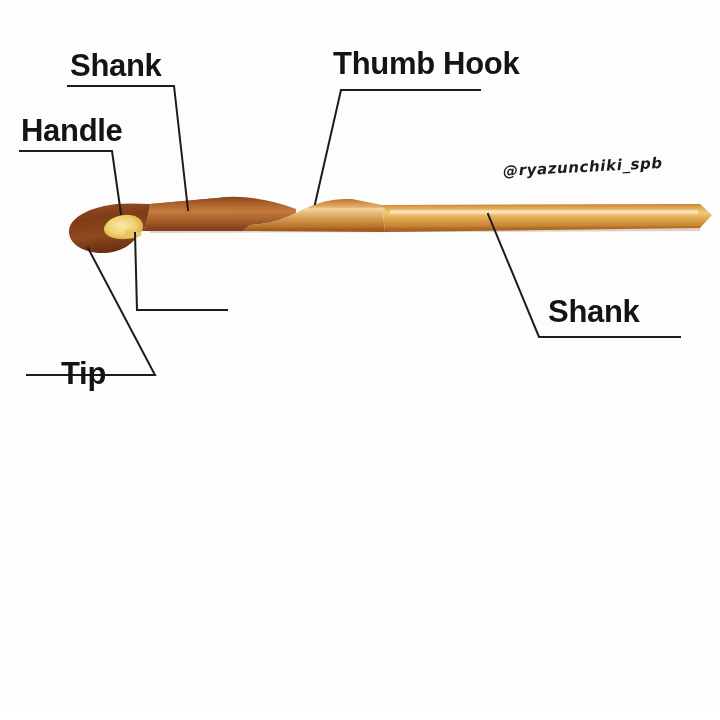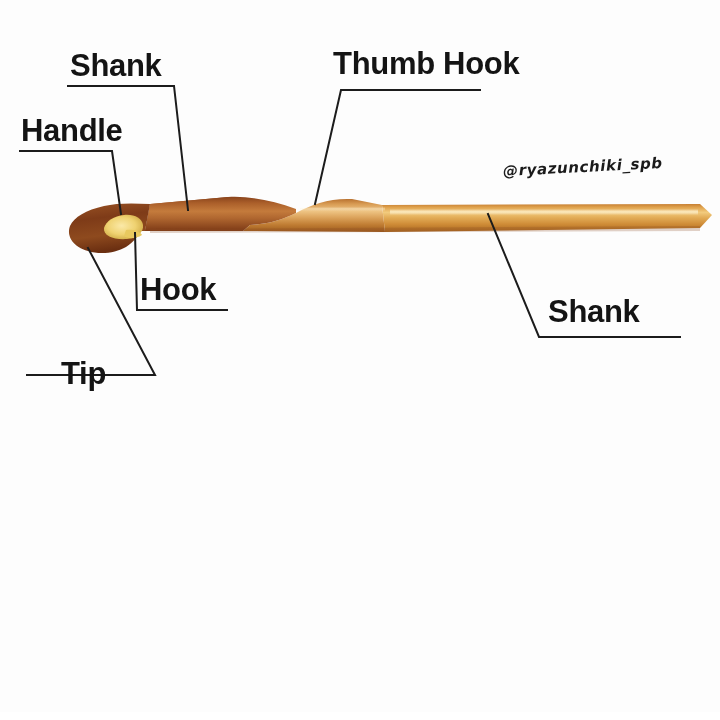--- a/index.html
+++ b/index.html
@@ -154,21 +154,20 @@
         <path d="M 27 375 L 155 375 L 88 248"></path>
 
         <path d="M 480 90 L 341 90 L 315 204"></path>
 
         <path d="M 680 337 L 539 337 L 488 214"></path>
       </g>
     </svg>
 
     <div class="callout shank">Shank</div>
     <div class="callout throat">Handle</div>
-    <div class="callout hook">Hook</div>
     <div class="callout tip">Tip</div>
     <div class="callout thumbgrip">Thumb Hook</div>
     <div class="callout handle">Shank</div>
 
     <div class="watermark">@ryazunchiki_spb</div>
   </div>
 
   <div id="legend">
 
     

